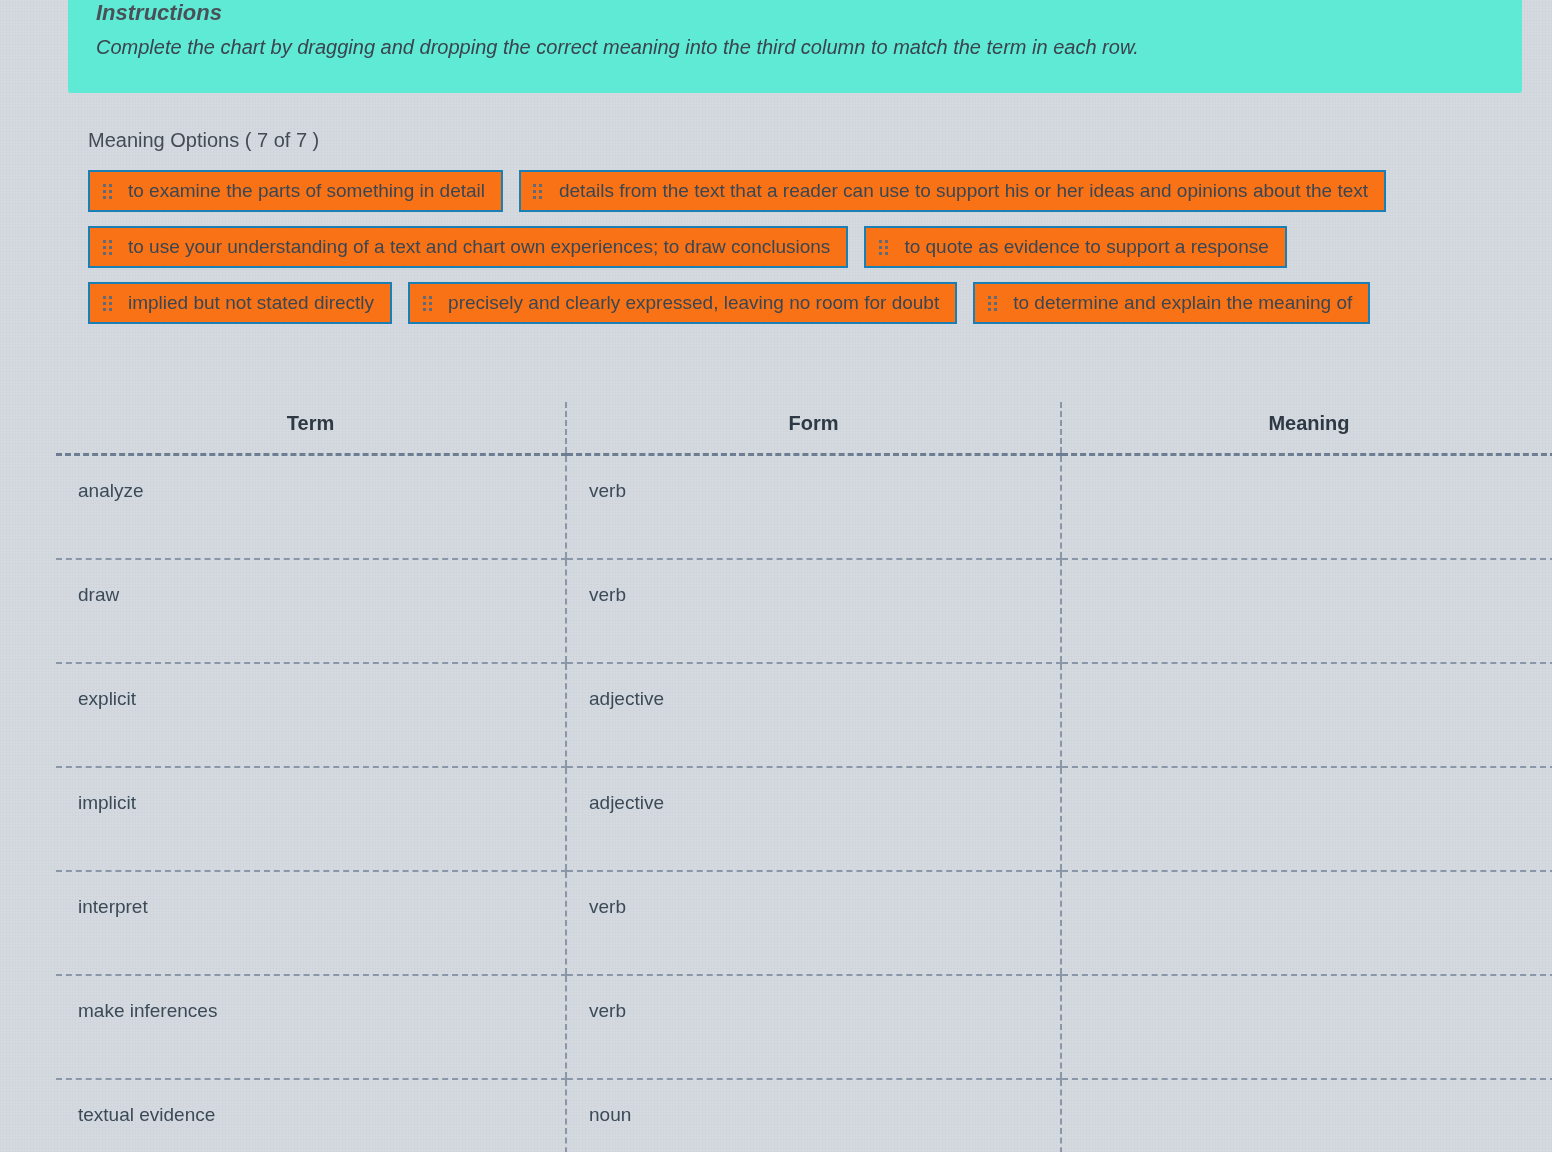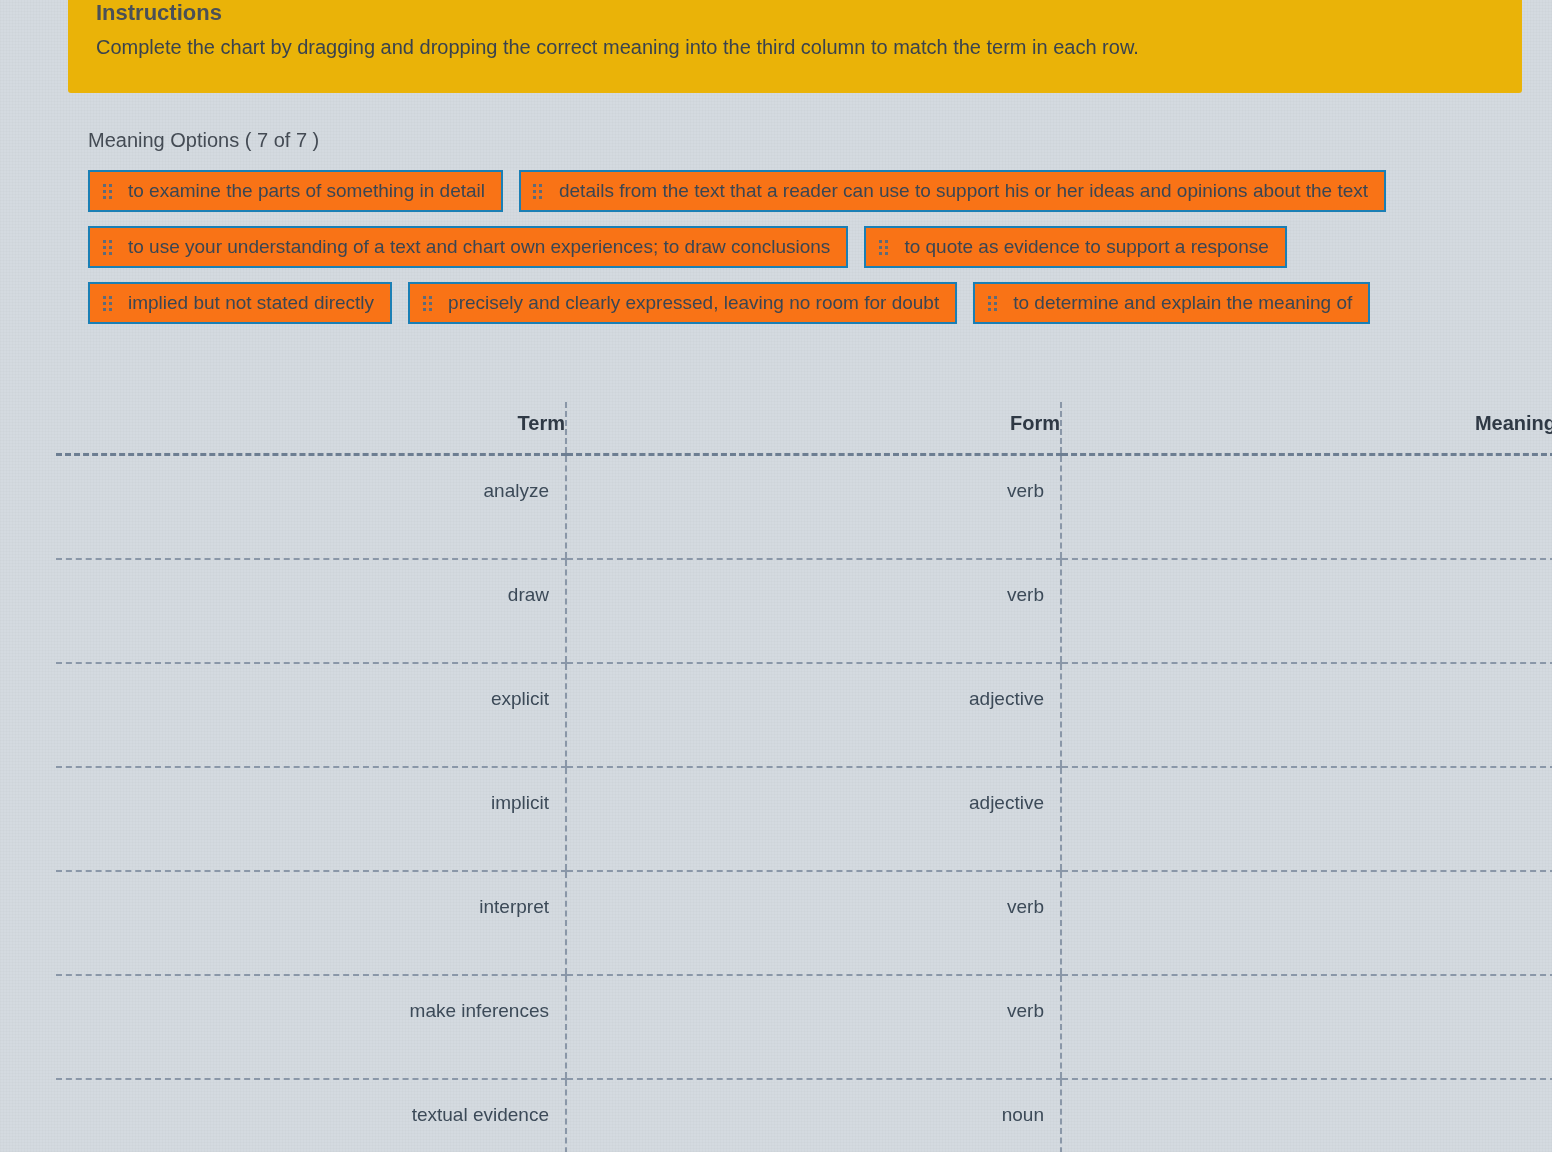--- a/index.html
+++ b/index.html
@@ -9,24 +9,25 @@
     background-image:
       repeating-linear-gradient(0deg, rgba(0,0,0,0.015) 0 1px, transparent 1px 3px),
       repeating-linear-gradient(90deg, rgba(0,0,0,0.015) 0 1px, transparent 1px 3px);
     width: 1552px;
     height: 1152px;
     overflow: hidden;
     color: #333a42;
   }
   .instructions-box {
     margin: 0 30px 0 68px;
-    background: #eab308;
+    background: #5eead4;
     padding: 0 28px 34px 28px;
     border-bottom-left-radius: 3px;
     border-bottom-right-radius: 3px;
+    font-style: italic;
   }
   .instructions-title {
     font-size: 22px;
     font-weight: 600;
     color: #4a5058;
     padding-bottom: 10px;
   }
   .instructions-text {
     font-size: 20px;
     color: #3a434e;
@@ -80,21 +81,20 @@
   }
   th {
     font-size: 20px;
     font-weight: 700;
     color: #2f3945;
     padding: 10px 0 18px 0;
     text-align: center;
   }
   th, td {
     border-bottom: 2px dashed #8a97a8;
-    text-align: right;
   }
   td {
     padding: 24px 16px 56px 22px;
     font-size: 19px;
     color: #3c4a58;
     vertical-align: top;
   }
   .col-term { width: 34%; }
   .col-form { width: 33%; border-left: 2px dashed #8a97a8; }
   .col-meaning { width: 33%; border-left: 2px dashed #8a97a8; }

